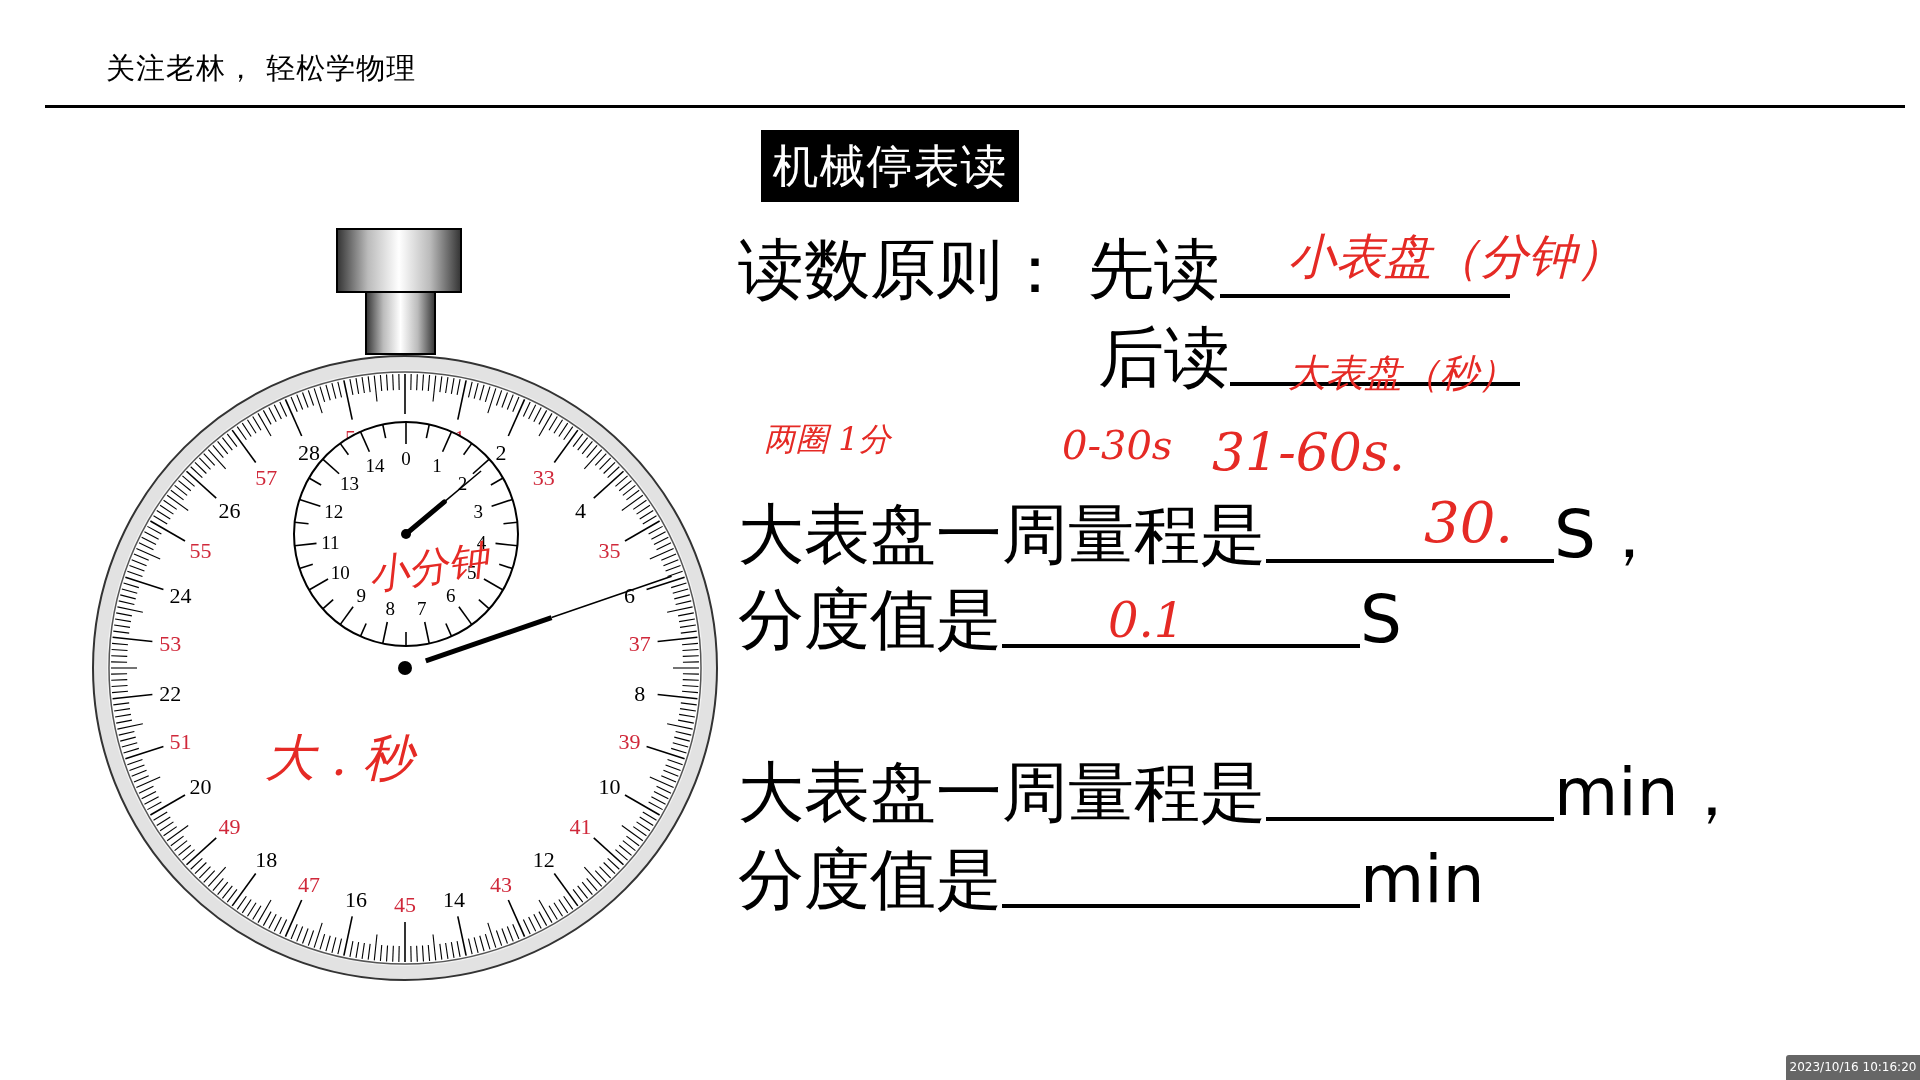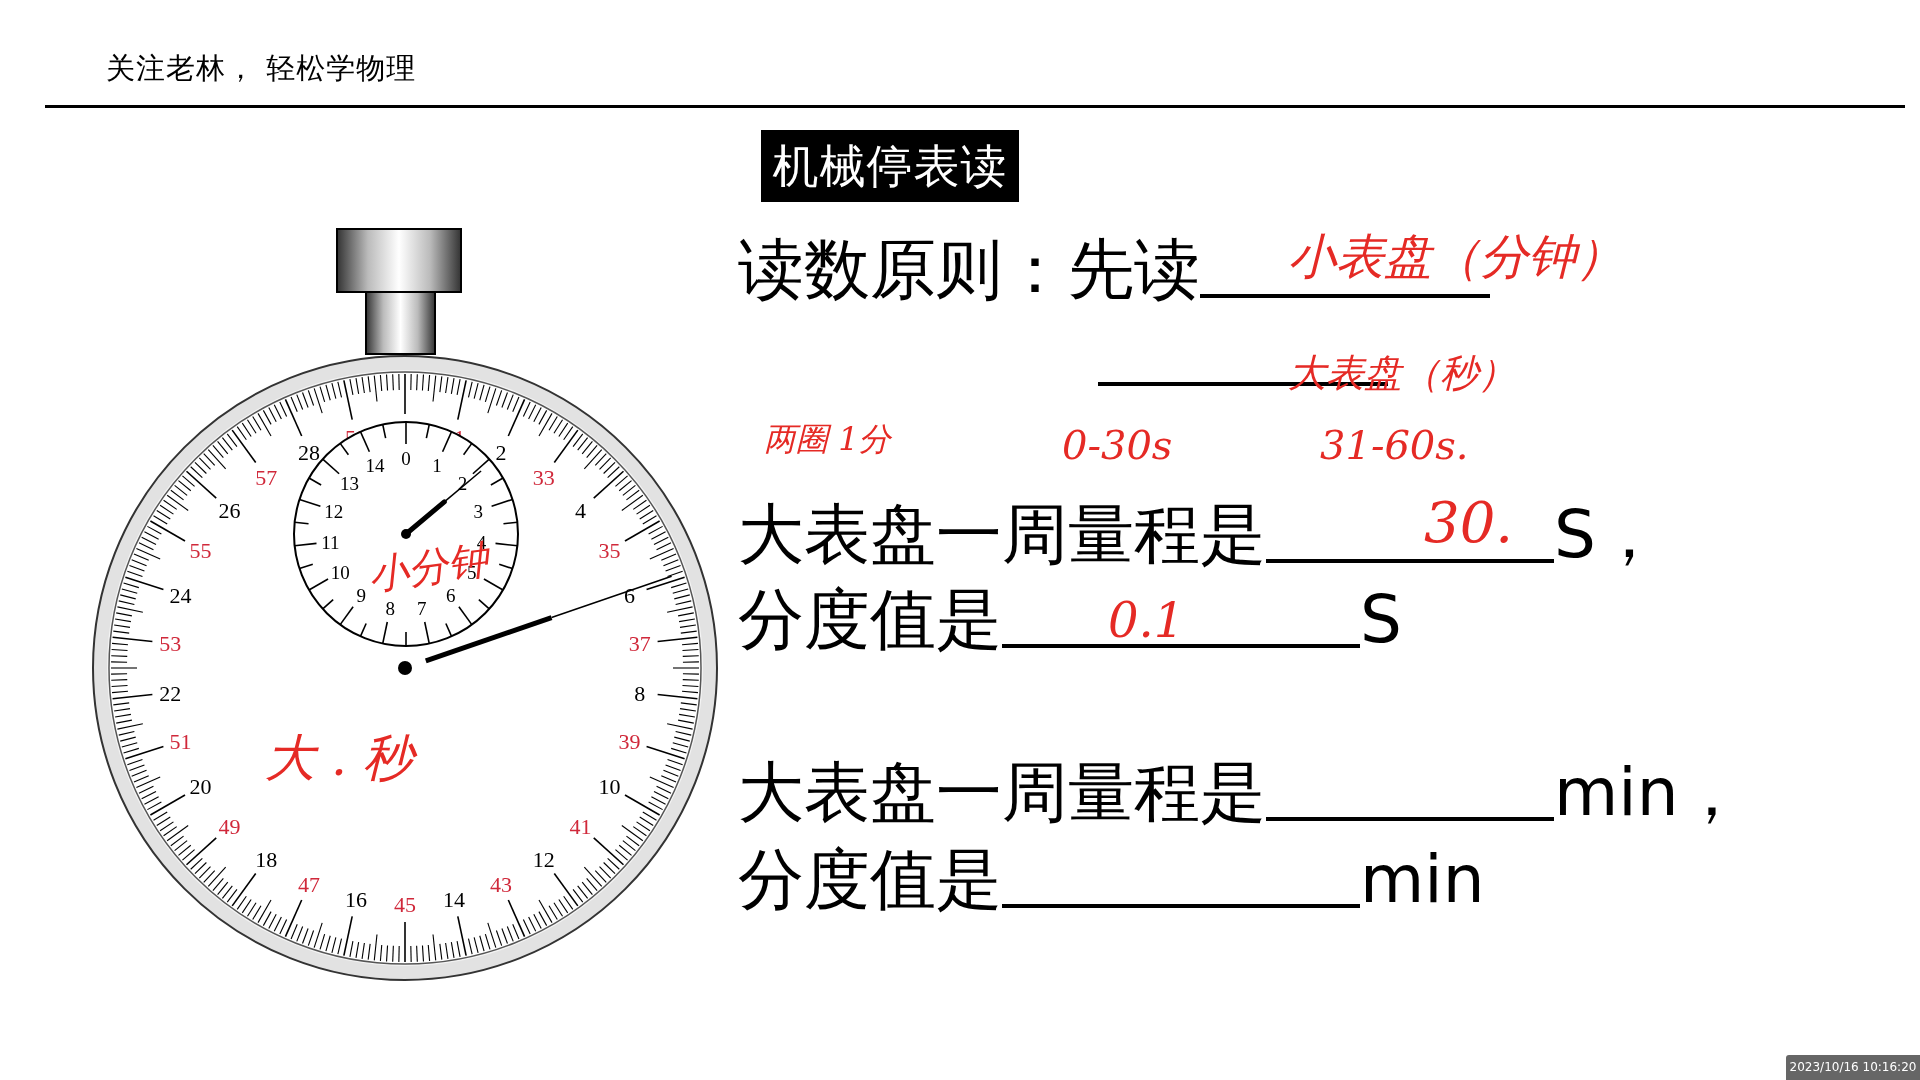--- a/index.html
+++ b/index.html
@@ -429,32 +429,32 @@
       <line x1="425.801408663185" y1="660.8375006019426" x2="551.5553792178941" y2="617.5369360591408" stroke="#000" stroke-width="5"></line>
       <line x1="551.5553792178941" y1="617.5369360591408" x2="671.6362383190074" y2="576.1897804430819" stroke="#000" stroke-width="1.5"></line>
       <circle cx="405" cy="668" r="7" fill="#000"></circle>
     </g>
 </svg>
 
 <div class="hand" style="left:368px;top:540px;font-size:40px;transform:rotate(-8deg);">小分钟</div>
 <div class="hand" style="left:265px;top:725px;font-size:50px;">大 . 秒</div>
 
 <div class="line" style="left:738px;top:232px;">
-  <span>读数原则：</span><span style="margin-left:0">先读</span><span class="blank" style="width:290px"></span>
+  <span>读数原则：</span><span style="margin-left:20px">先读</span><span class="blank" style="width:290px"></span>
 </div>
 <div class="hand" style="left:1288px;top:225px;font-size:48px;">小表盘（分钟）</div>
 
 <div class="line" style="left:1098px;top:320px;">
-  <span class="blank" style="width:290px"></span>
+  <span>后读</span><span class="blank" style="width:290px"></span>
 </div>
 <div class="hand" style="left:1288px;top:332px;font-size:38px;margin-top:16px;">大表盘（秒）</div>
 
 <div class="hand" style="left:764px;top:418px;font-size:32px;">两圈 1分</div>
 <div class="hand" style="left:1062px;top:422px;font-size:40px;text-align:center;">0-30s</div>
-<div class="hand" style="left:1320px;top:422px;font-size:40px;">31-60s.</div>
+<div class="hand" style="left:1212px;top:422px;font-size:52px;">31-60s.</div>
 
 <div class="line" style="left:738px;top:497px;">
   <span>大表盘一周量程是</span><span class="blank" style="width:288px"></span><span>S，</span>
 </div>
 <div class="hand" style="left:1380px;top:490px;font-size:56px;margin-left:44px;">30.</div>
 
 <div class="line" style="left:738px;top:582px;">
   <span>分度值是</span><span class="blank" style="width:358px"></span><span>S</span>
 </div>
 <div class="hand" style="left:1108px;top:592px;font-size:48px;">0.1</div>

